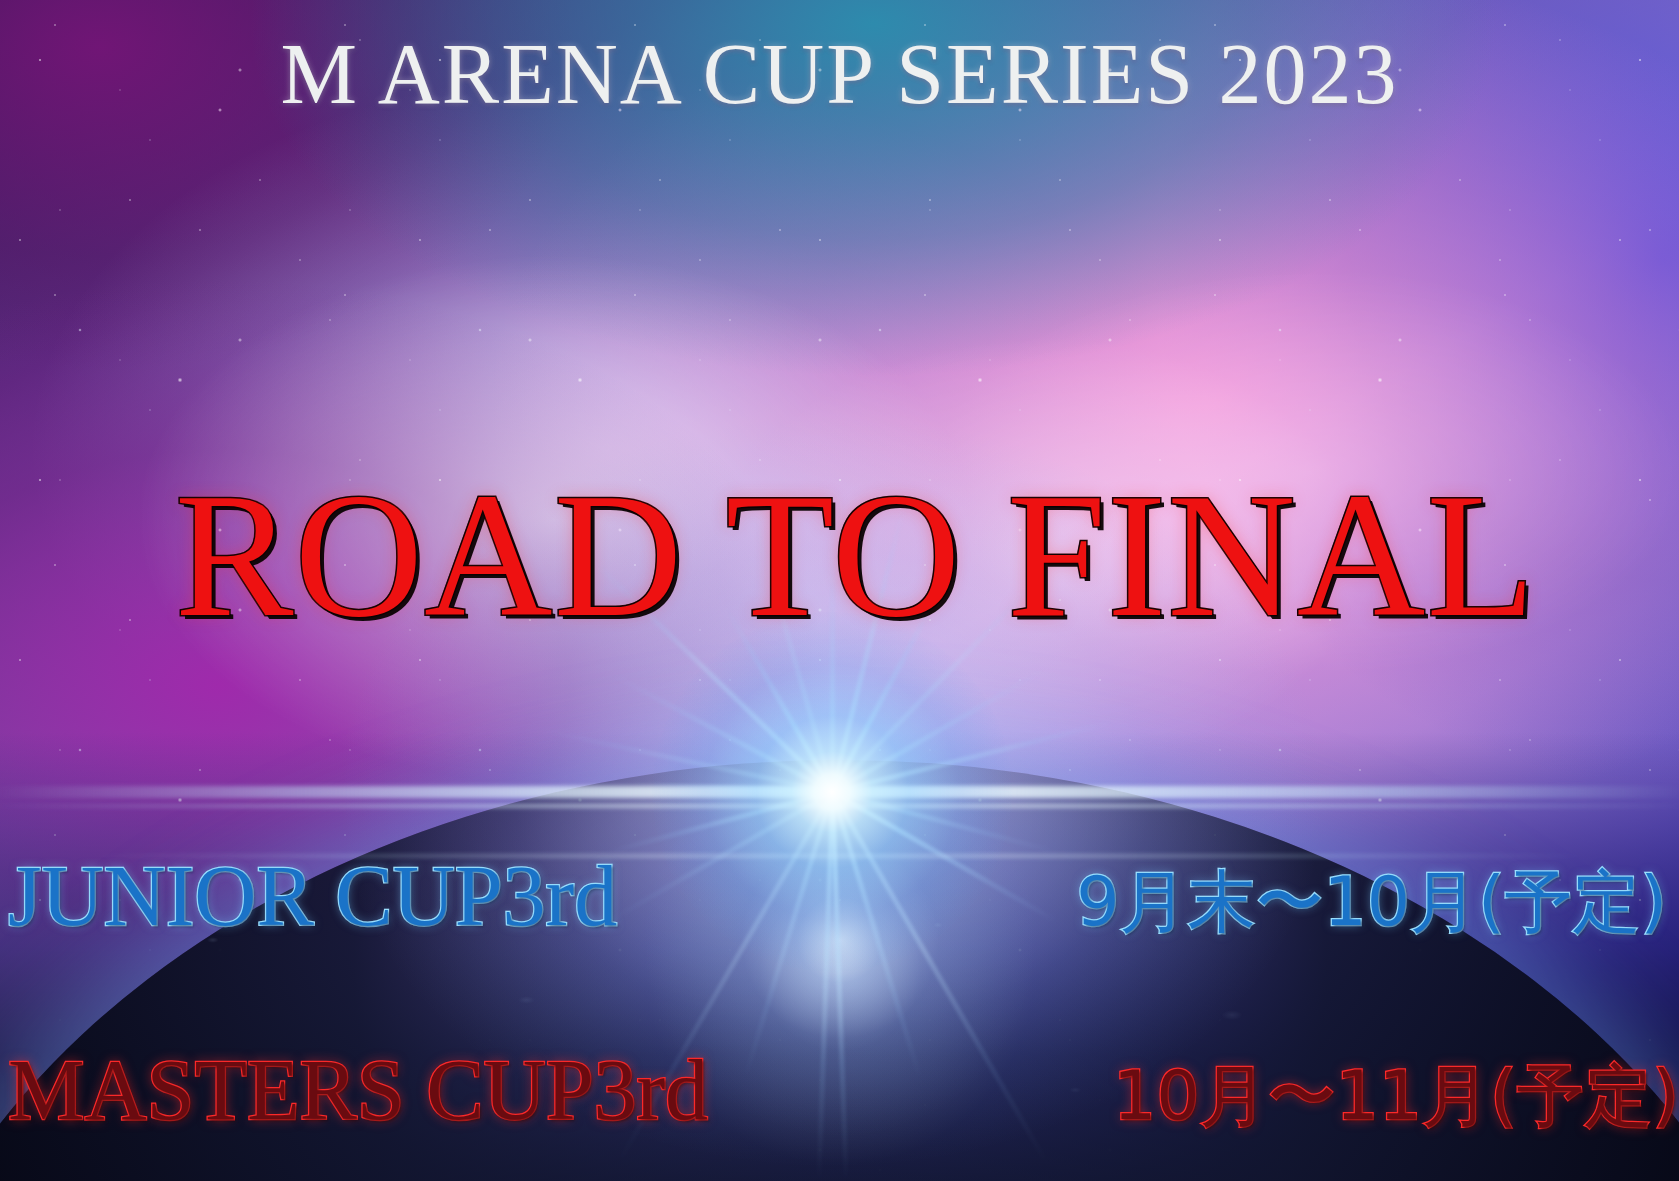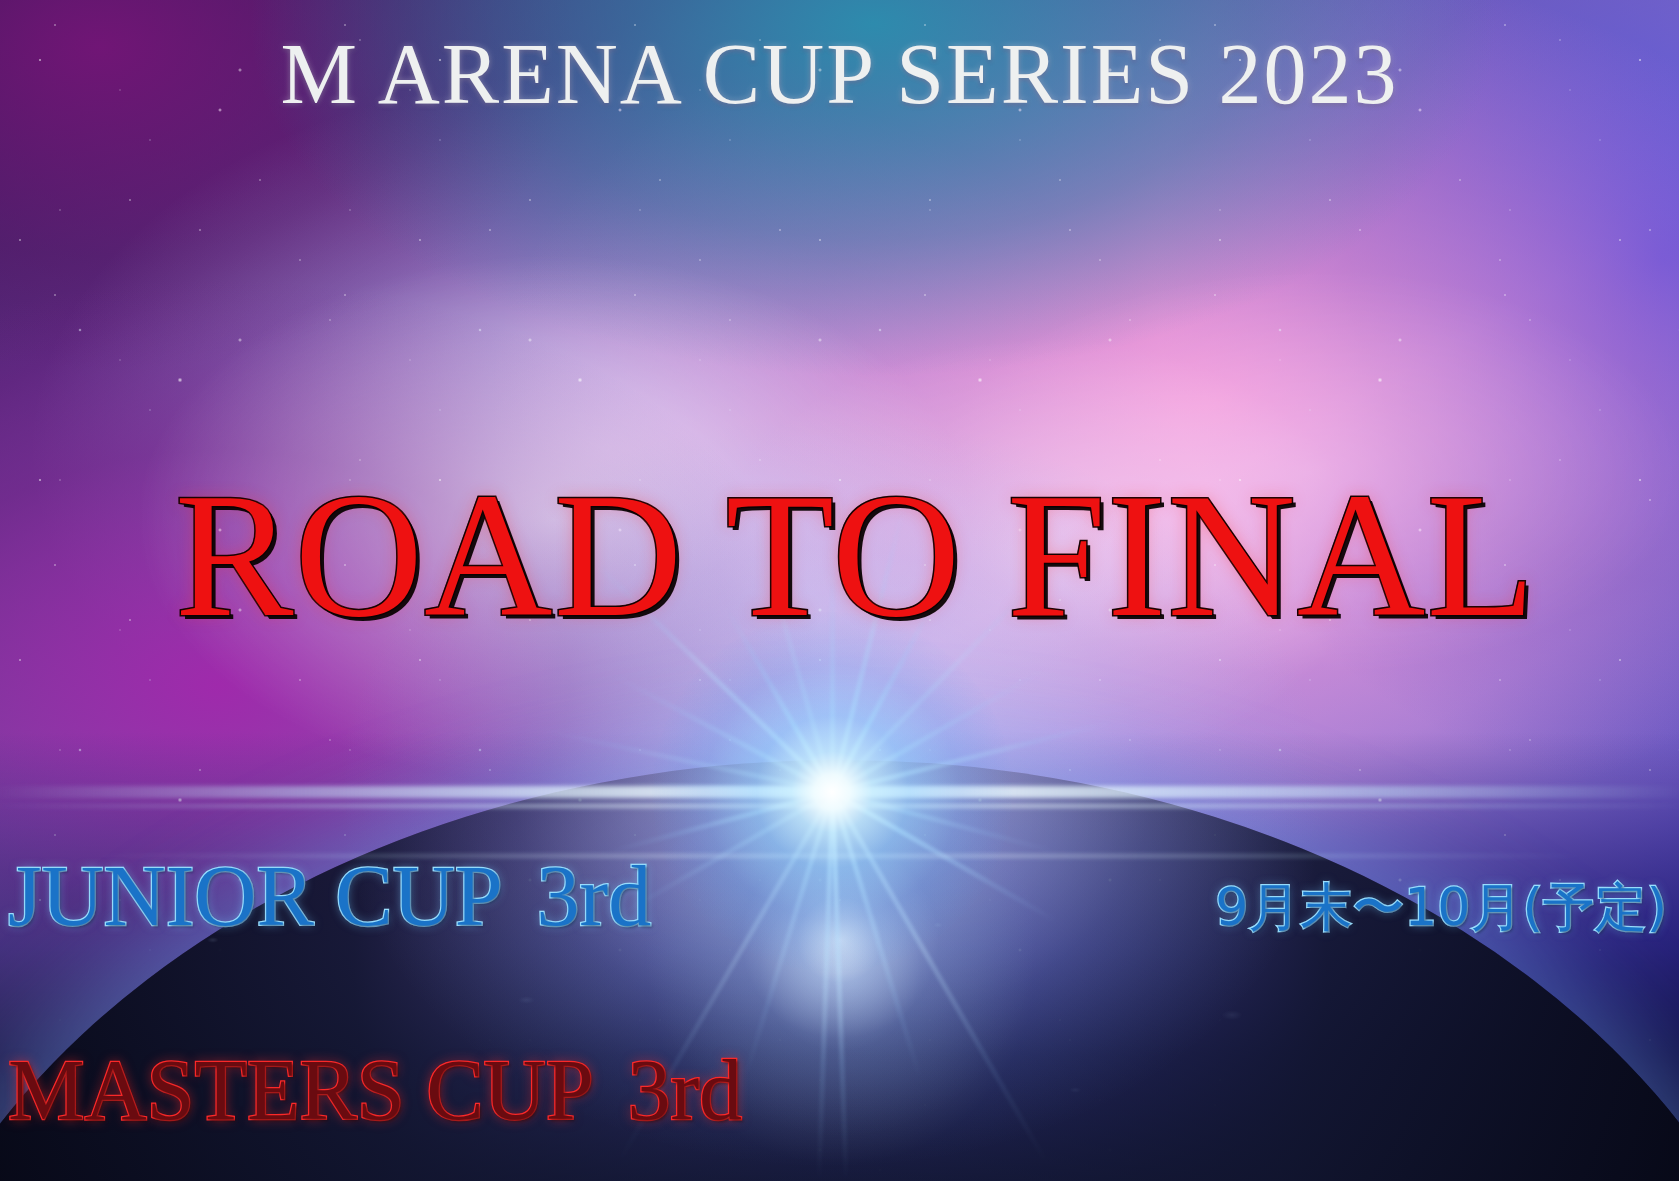--- a/index.html
+++ b/index.html
@@ -212,22 +212,22 @@
     font-size:86px;
     color:#6a0b10;
     -webkit-text-stroke:2.5px #ff2b2b;
     paint-order:stroke fill;
     text-shadow:0 0 12px rgba(255,40,40,.6), 2px 2px 3px rgba(20,0,0,.6);
   }
 
   .row .left{flex:0 0 auto;}
   .row .spacer{flex:1 1 auto;}
   .row .right{flex:0 0 auto;}
-  .ord{margin-left:34px;}
-  .jp{font-family:"DejaVu Sans",sans-serif;font-size:52px;}
+  .ord{}
+  .jp{font-family:"DejaVu Sans",sans-serif;font-size:68px;}
 </style>
 </head>
 <body>
 
 <div id="poster">
 
   <div class="layer bg-base"></div>
   <div class="layer bg-bloom"></div>
   <div class="layer stars"></div>
   <div class="layer stars2"></div>
@@ -277,15 +277,16 @@
     <span class="left">JUNIOR CUP</span>
     <span class="left ord">3rd</span>
     <span class="spacer"></span>
     <span class="right jp">9月末〜10月(予定)</span>
   </div>
 
   <div class="txt row" id="masters-row">
     <span class="left">MASTERS CUP</span>
     <span class="left ord">3rd</span>
     <span class="spacer"></span>
+    <span class="right jp">10月〜11月(予定)</span>
   </div>
 
 </div>
 
 </body></html>

